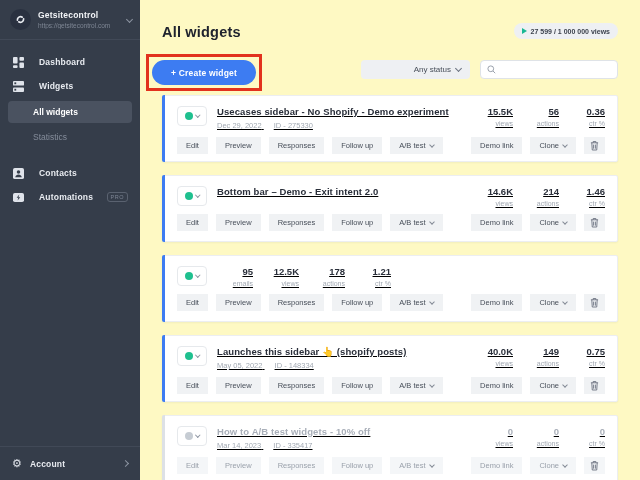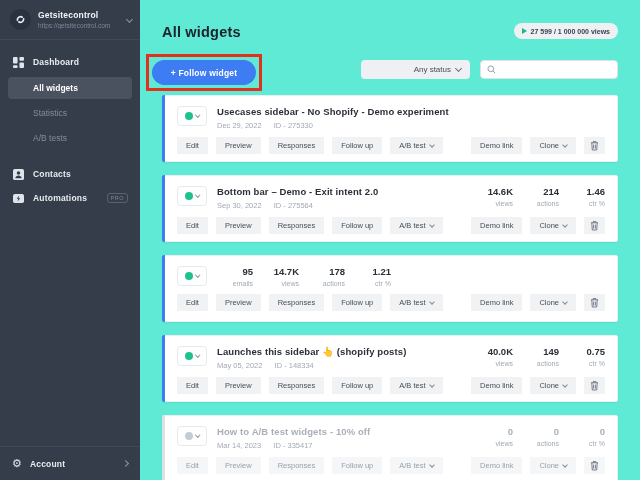--- a/index.html
+++ b/index.html
@@ -1,29 +1,29 @@
 <!DOCTYPE html>
 <html><head>
 <meta charset="utf-8">
 <style>
   * { margin:0; padding:0; box-sizing:border-box; }
   html,body { width:640px; height:480px; font-family:"Liberation Sans", sans-serif; }
-  .app { position:relative; width:640px; height:480px; background:#5eead4; overflow:hidden; display:flex; }
+  .app { position:relative; width:640px; height:480px; background:#fef9c3; overflow:hidden; display:flex; }
 
   
   .sidebar { width:140px; height:480px; background:#353d4a; flex:0 0 140px; display:flex; flex-direction:column; position:relative; }
   .acct { display:flex; align-items:center; padding:9px 8px 9px 10px; border-bottom:1px solid #414957; }
   .logo { width:21px; height:21px; border-radius:50%; background:#2a3140; display:flex; align-items:center; justify-content:center; flex:0 0 21px; }
   .acct-txt { margin-left:7px; flex:1; overflow:hidden; }
   .acct-name { color:#f2f4f7; font-size:8.5px; font-weight:bold; letter-spacing:.2px; }
   .acct-url { color:#7e8694; font-size:6.5px; margin-top:2px; white-space:nowrap; }
   .chev { display:inline-block; width:5px; height:5px; border-right:1.4px solid #8d95a2; border-bottom:1.4px solid #8d95a2; transform:rotate(45deg); }
   .chev-r { transform:rotate(-45deg); }
   .nav { padding:10px 0 0 0; flex:1; }
-  .nav-item { display:flex; align-items:center; height:24px; padding:0 12px; cursor:pointer; }
+  .nav-item { display:flex; align-items:center; height:24px; padding:0 12px; cursor:pointer;gap:6px; }
   .nav-item .ic { width:12px; height:12px; margin-right:9px; display:flex; align-items:center; justify-content:center; }
   .nav-label { color:#e8ebf0; font-size:8.5px; font-weight:bold; letter-spacing:.2px; }
   .nav-sub { margin:3px 8px; height:22px; display:flex; align-items:center; padding-left:25px; border-radius:4px; }
   .nav-sub span { font-size:8.5px; color:#848c9a; }
   .nav-sub.active { background:#4a5260; }
   .nav-sub.active span { color:#ffffff; font-weight:bold; }
   .nav-gap { height:10px; }
   .pro-badge { margin-left:auto; font-size:5.5px; color:#7d8594; border:1px solid #5a6270; border-radius:3px; padding:1px 3px; letter-spacing:.5px; }
   .side-footer { border-top:1px solid #414957; height:34px; display:flex; align-items:center; padding:0 12px; cursor:pointer; }
   .gear { color:#dfe3ea; font-size:11px; margin-right:8px; line-height:1; }
@@ -44,21 +44,21 @@
   .status-filter span { font-size:8px; color:#474e59;margin-left:44px; }
   .status-filter .chev { margin-left:5px; margin-top:-2px; border-color:#6b7280; }
   .search-box { width:138px; height:19px; background:#fff; border:1px solid #dfe3e7; border-radius:4px; display:flex; align-items:center; padding:0 6px; }
   .search-box input { border:none; outline:none; flex:1; font-size:8px; font-family:"Liberation Sans",sans-serif; color:#333; background:transparent; min-width:0; }
 
   
   .cards { position:absolute; top:95px; left:22px; right:22px; }
   .card { position:relative; background:#ffffff; border:1px solid #eceef1; box-shadow:0 1px 2px rgba(20,30,50,.05); height:67px; margin-bottom:13px; border-radius:2px; }
   .card .accent { position:absolute; left:-1px; top:-1px; bottom:-1px; width:3px; background:#3d7cf2; border-radius:2px 0 0 2px; }
   .card.inactive .accent { background:#dde1e6; }
-  .card-top { display:flex; align-items:flex-start; padding:10px 12px 0 14px; }
+  .card-top { display:flex; align-items:flex-start; padding:10px 12px 0 14px;text-decoration:underline; }
   .status-chip { width:30px; height:20px; border:1px solid #e6e9ec; border-radius:4px; background:#fff; display:flex; align-items:center; justify-content:center; cursor:pointer; flex:0 0 30px; }
   .dot { width:8px; height:8px; border-radius:50%; background:#1fc08f; margin-right:3px; }
   .card.inactive .dot { background:#c6ccd3; }
   .status-chip .chev { width:3.5px; height:3.5px; border-width:1px; margin-top:-2px; }
   .w-meta { margin-left:10px; flex:1; min-width:0; }
   .w-title { font-size:9.5px; font-weight:bold; color:#2a2f3a; letter-spacing:.1px; white-space:nowrap; overflow:hidden; }
   .card.inactive .w-title { color:#a9afb9; }
   .w-sub { margin-top:4px; font-size:7.5px; color:#a2a9b3; }
   .w-sub .wid { margin-left:10px; }
   .stats { display:flex; }
@@ -99,29 +99,37 @@
         <span class="ic">
           <svg width="11" height="11" viewBox="0 0 12 12">
               <rect x="0" y="0" width="5" height="7" rx="1" fill="#dfe3ea"></rect>
               <rect x="7" y="0" width="5" height="4" rx="1" fill="#dfe3ea"></rect>
               <rect x="0" y="9" width="5" height="3" rx="1" fill="#dfe3ea"></rect>
               <rect x="7" y="6" width="5" height="6" rx="1" fill="#dfe3ea"></rect>
             </svg>
         </span>
         <span class="nav-label">Dashboard</span>
       </div>
+      <div class="nav-item">
+        <span class="ic">
+          <svg width="11" height="11" viewBox="0 0 12 12">
+              <rect x="0" y="0" width="12" height="5" rx="1" fill="#dfe3ea"></rect>
+              <rect x="0" y="7" width="12" height="5" rx="1" fill="#dfe3ea"></rect>
+              <rect x="1.5" y="1.5" width="2" height="2" fill="#353d4a"></rect>
+              <rect x="1.5" y="8.5" width="2" height="2" fill="#353d4a"></rect>
+            </svg>
+        </span>
+        <span class="nav-label">Widgets</span>
+      </div>
 
       <div class="nav-sub active">
         <span>All widgets</span>
       </div>
       <div class="nav-sub">
         <span>Statistics</span>
-      </div>
-      <div class="nav-sub">
-        <span>A/B tests</span>
       </div>
 
       <div class="nav-gap"></div>
 
       <div class="nav-item">
         <span class="ic">
           <svg width="11" height="11" viewBox="0 0 12 12">
               <rect x="0" y="0" width="12" height="12" rx="2" fill="#dfe3ea"></rect>
               <circle cx="6" cy="4.4" r="1.9" fill="#353d4a"></circle>
               <path d="M2.4 10.2c.5-2 1.9-3 3.6-3s3.1 1 3.6 3z" fill="#353d4a"></path>
@@ -150,21 +158,21 @@
 
   <div class="main">
     <div class="page-title">All widgets</div>
 
     <div class="views-badge">
       <span class="play-tri"></span>
       <span>27 599 / 1 000 000 views</span>
     </div>
 
     <div class="annot"></div>
-    <button class="create-btn">+ Follow widget</button>
+    <button class="create-btn">+ Create widget</button>
 
     <div class="filter-row">
       <div class="status-filter">
         <span>Any status</span>
         <span class="chev"></span>
       </div>
       <div class="search-box">
         <svg width="9" height="9" viewBox="0 0 10 10" style="margin-right:4px;">
             <circle cx="4.2" cy="4.2" r="3.2" fill="none" stroke="#9aa1ab" stroke-width="1.1"></circle>
             <path d="m6.7 6.7 2.4 2.4" stroke="#9aa1ab" stroke-width="1.1"></path>
@@ -181,20 +189,34 @@
         <span class="dot"></span>
         <span class="chev"></span>
       </div>
       <div class="w-meta">
         <div class="w-title">Usecases sidebar - No Shopify - Demo experiment</div>
         <div class="w-sub">
           <span class="wdate">Dec 29, 2022</span>
           <span class="wid">ID - 275330</span>
         </div>
       </div>
+      <div class="stats">
+              <div class="stat">
+                <div class="v">15.5K</div>
+                <div class="l">views</div>
+              </div>
+              <div class="stat">
+                <div class="v">56</div>
+                <div class="l">actions</div>
+              </div>
+              <div class="stat">
+                <div class="v">0.36</div>
+                <div class="l">ctr %</div>
+              </div>
+            </div>
     </div>
     <div class="card-actions">
       <div class="left-actions" style="display:flex;align-items:center;">
               <button class="pill-btn">
                 <span>Edit</span>
               </button>
               <button class="pill-btn">
                 <span>Preview</span>
               </button>
               <button class="pill-btn">
@@ -227,24 +249,20 @@
 
   <div class="card">
     <div class="accent"></div>
     <div class="card-top">
       <div class="status-chip">
         <span class="dot"></span>
         <span class="chev"></span>
       </div>
       <div class="w-meta">
         <div class="w-title">Bottom bar – Demo - Exit intent 2.0</div>
-        <div class="w-sub">
-          <span class="wdate">Sep 30, 2022</span>
-          <span class="wid">ID - 275564</span>
-        </div>
       </div>
       <div class="stats">
               <div class="stat">
                 <div class="v">14.6K</div>
                 <div class="l">views</div>
               </div>
               <div class="stat">
                 <div class="v">214</div>
                 <div class="l">actions</div>
               </div>
@@ -296,21 +314,21 @@
       <div class="status-chip">
         <span class="dot"></span>
         <span class="chev"></span>
       </div>
       <div class="stats">
               <div class="stat">
                 <div class="v">95</div>
                 <div class="l">emails</div>
               </div>
               <div class="stat">
-                <div class="v">14.7K</div>
+                <div class="v">12.5K</div>
                 <div class="l">views</div>
               </div>
               <div class="stat">
                 <div class="v">178</div>
                 <div class="l">actions</div>
               </div>
               <div class="stat">
                 <div class="v">1.21</div>
                 <div class="l">ctr %</div>
               </div>

